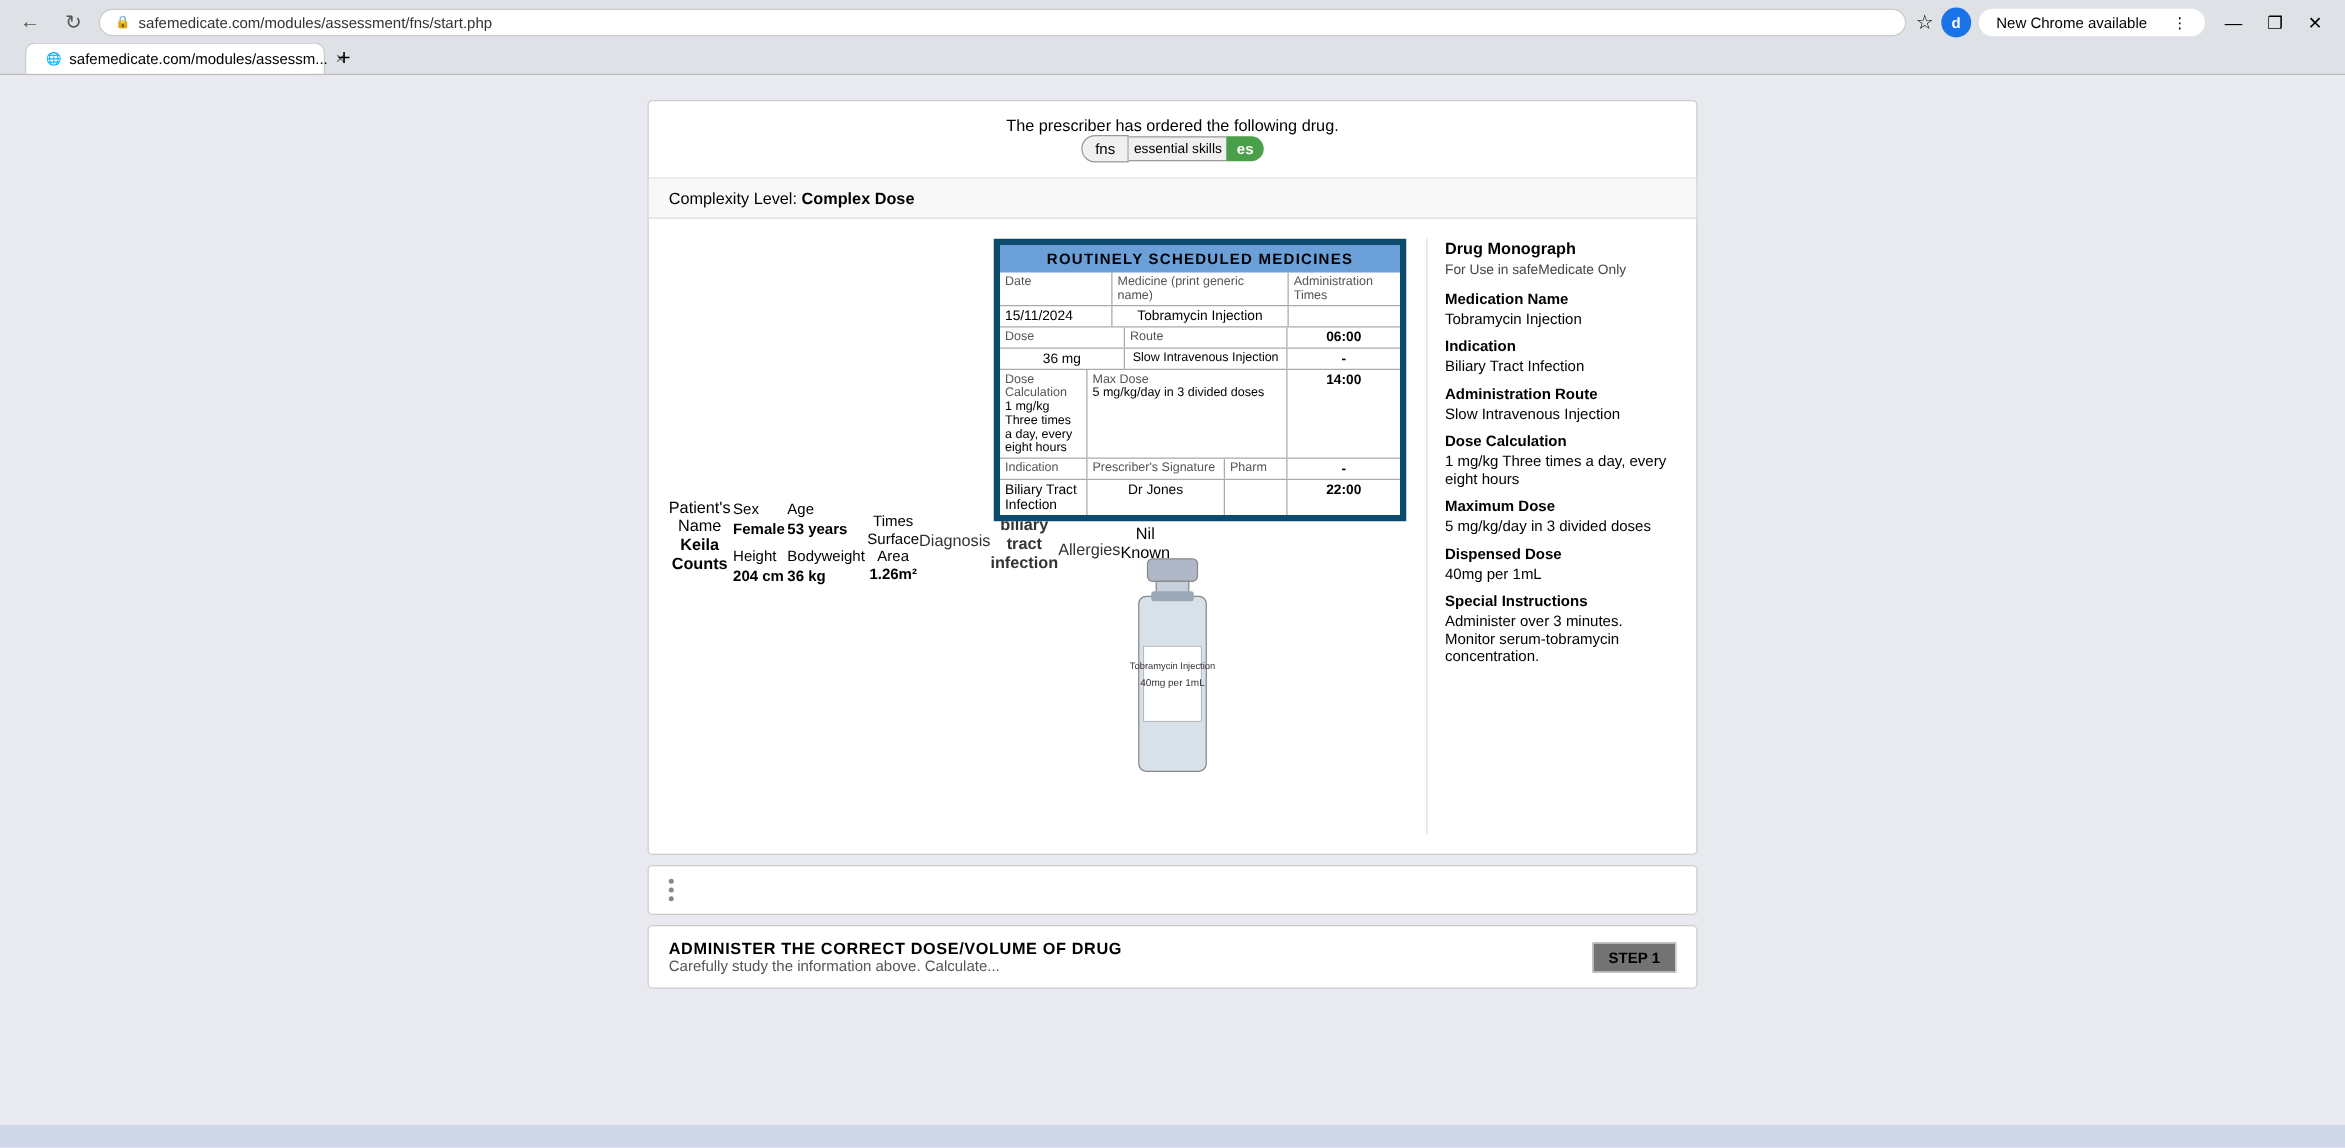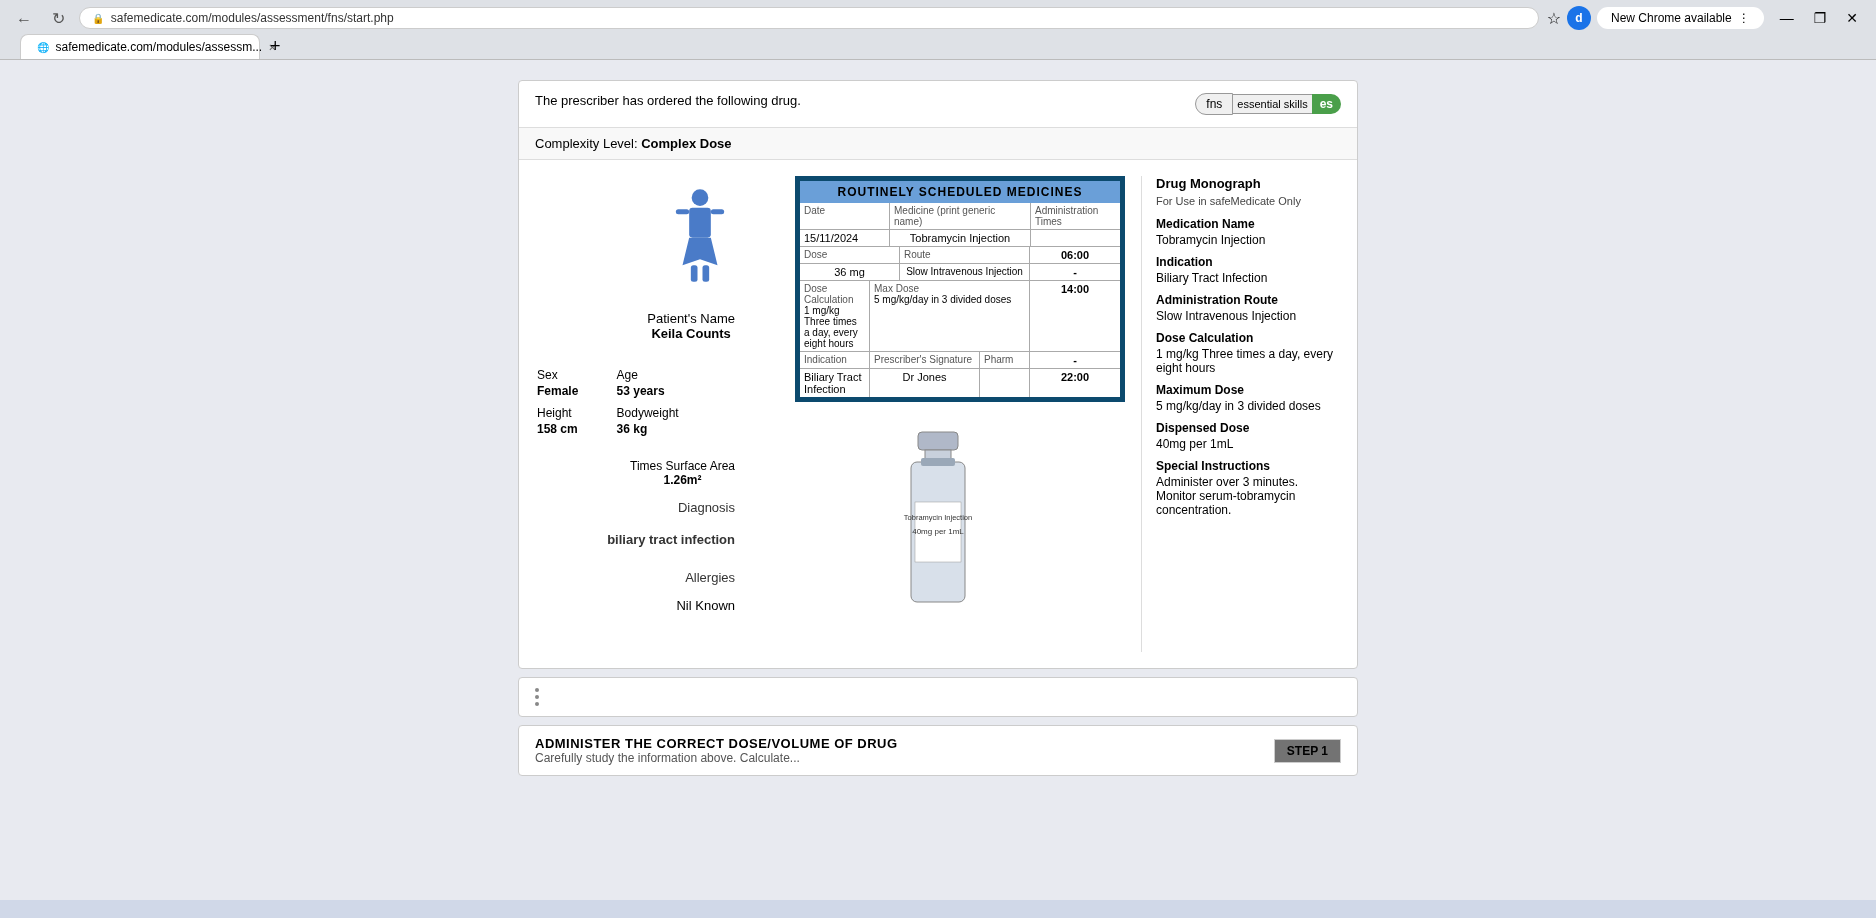--- a/index.html
+++ b/index.html
@@ -45,21 +45,21 @@
       margin-left: auto;
     }
     .star-btn, .profile-btn { background: none; border: none; cursor: pointer; font-size: 16px; }
     .new-chrome-banner {
       background: white;
       border-radius: 20px;
       padding: 4px 14px;
       font-size: 12px;
       display: flex;
       align-items: flex-end;
-      gap: 6px;
+      gap: 20px;
       white-space: nowrap;
     }
     .profile-circle {
       width: 24px; height: 24px;
       background: #1a73e8;
       border-radius: 50%;
       display: flex; align-items: center; justify-content: center;
       color: white; font-size: 12px; font-weight: bold;
     }
     .window-controls { display: flex; gap: 4px; align-items: center; }
@@ -100,21 +100,22 @@
       max-width: 840px;
       margin: 0 auto;
       padding: 0;
     }
 
     .page-header {
       padding: 12px 16px;
       border-bottom: 1px solid #ddd;
       display: flex;
       justify-content: space-between;
-      align-items: flex-start;
+      align-items: center;
+      flex-direction: column;
     }
 
     .fns-badge {
       display: flex;
       align-items: center;
       gap: 0;
     }
     .fns-tag {
       background: #f0f0f0;
       border: 1px solid #999;
@@ -142,24 +143,22 @@
       display: flex;
       padding: 16px;
       gap: 16px;
     }
 
     
     .patient-section {
       width: 200px;
       flex-shrink: 0;
       display: flex;
-      flex-direction: column;
-      align-items: flex-end;
+      align-items: center;
       padding-top: 10px;
-      gap: 13px;
     }
 
     .patient-figure {
       width: 70px;
       height: 100px;
       margin-bottom: 12px;
     }
 
     .patient-name { text-align: center; font-size: 13px; margin-bottom: 12px; }
     .diagnosis-label { text-align: center; color: #333; margin-top: 0; margin-bottom: 4px; }
@@ -358,21 +357,21 @@
             <td><strong>53 years</strong></td>
           </tr>
           <tr>
                 <td colspan="2" style="padding-top:4px;"></td>
               </tr>
           <tr>
             <td>Height</td>
             <td>Bodyweight</td>
           </tr>
           <tr>
-            <td><strong>158 cm</strong></td>
+            <td><strong>204 cm</strong></td>
             <td><strong>36 kg</strong></td>
           </tr>
         </tbody>
           </table>
 
         <div style="text-align:center;margin-top:8px;font-size:12px;">
           <div>Times Surface Area</div>
           <strong>1.26m²</strong>
         </div>
 

